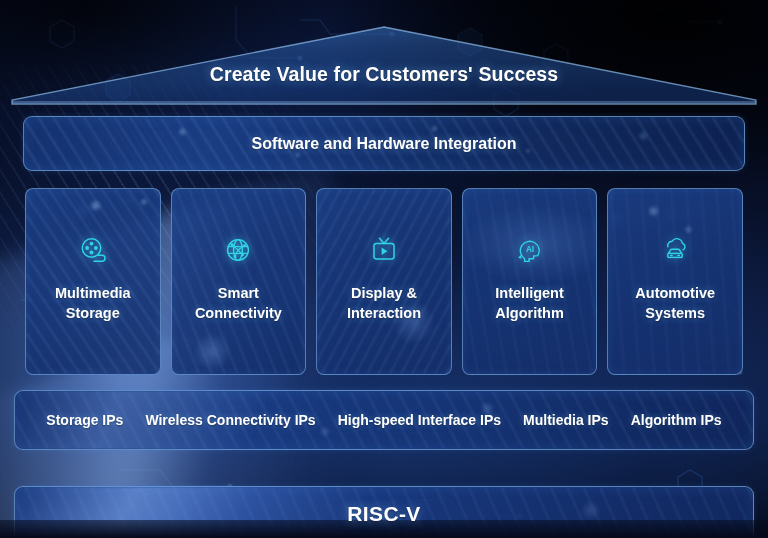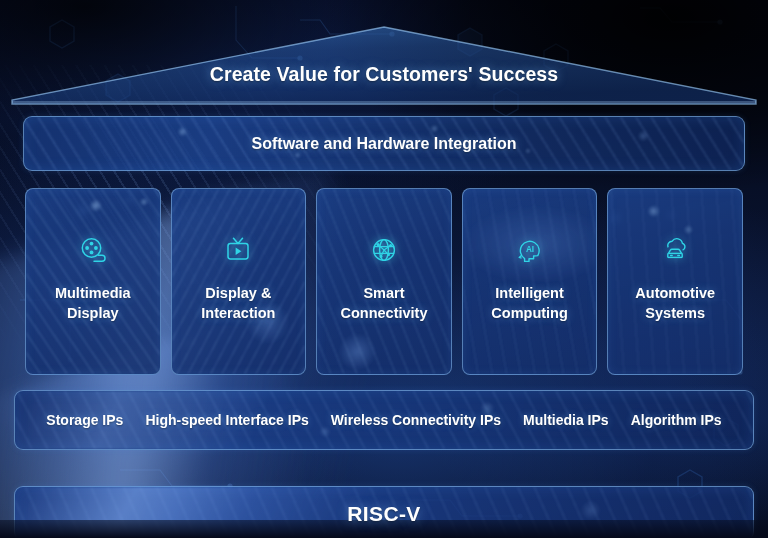--- a/index.html
+++ b/index.html
@@ -275,66 +275,66 @@
         <svg width="30" height="30" viewBox="0 0 30 30" fill="none" stroke="#2fd4e6" stroke-width="1.5">
           <circle cx="13.5" cy="13" r="9.2"></circle>
           <circle cx="13.5" cy="8.6" r="1.9" fill="#2fd4e6" stroke="none"></circle>
           <circle cx="17.9" cy="13" r="1.9" fill="#2fd4e6" stroke="none"></circle>
           <circle cx="9.1" cy="13" r="1.9" fill="#2fd4e6" stroke="none"></circle>
           <circle cx="13.5" cy="17.4" r="1.9" fill="#2fd4e6" stroke="none"></circle>
           <path d="M20.2 20.2 L24 20.2 A3 3 0 0 1 24 26.2 L16 26.2" stroke-linecap="round"></path>
         </svg>
       </div>
       <div class="p-label">Multimedia
-Display</div>
-    </div>
-
-    <div class="pillar">
-      <div class="ptex" style="background:repeating-linear-gradient(118deg, rgba(160,205,255,.13) 0px, rgba(160,205,255,.13) 2px, rgba(0,0,0,0) 2px, rgba(0,0,0,0) 10px), radial-gradient(circle 30px at 72% 72%, rgba(130,175,245,.30), transparent 74%); filter:blur(1px);"></div>
-      <div class="p-icon">
-        <svg width="30" height="30" viewBox="0 0 30 30" fill="none" stroke="#2fd4e6" stroke-width="1.5">
-          <path d="M10.5 3.2 L15 8.4 M19.5 3.2 L15 8.4" stroke-linecap="round"></path>
-          <rect x="5" y="8.6" width="20" height="15.4" rx="2.4"></rect>
-          <path d="M12.6 12.6 L18.4 16.3 L12.6 20 Z" fill="#2fd4e6" stroke="none"></path>
-        </svg>
-      </div>
-      <div class="p-label">Display &amp;
-Interaction</div>
+Storage</div>
     </div>
 
     <div class="pillar">
       <div class="ptex" style="background:repeating-linear-gradient(68deg, rgba(160,205,255,.12) 0px, rgba(160,205,255,.12) 2px, rgba(0,0,0,0) 2px, rgba(0,0,0,0) 12px), radial-gradient(circle 26px at 30% 88%, rgba(140,185,250,.34), transparent 74%); filter:blur(1px);"></div>
       <div class="p-icon">
         <svg width="30" height="30" viewBox="0 0 30 30" fill="none" stroke="#2fd4e6" stroke-width="1.4">
           <circle cx="15" cy="15" r="10.4"></circle>
           <ellipse cx="15" cy="15" rx="4.4" ry="10.4"></ellipse>
           <path d="M4.8 11.6 H25.2 M4.8 18.4 H25.2"></path>
           <path d="M9 9.6 L15 15 L21.6 10.4 M15 15 L12 21.4 M15 15 L19.6 19.8" stroke-width="1.2"></path>
           <circle cx="9" cy="9.6" r="1.6" fill="#2fd4e6" stroke="none"></circle>
           <circle cx="21.6" cy="10.4" r="1.5" fill="#2fd4e6" stroke="none"></circle>
           <circle cx="12" cy="21.4" r="1.5" fill="#2fd4e6" stroke="none"></circle>
           <circle cx="19.6" cy="19.8" r="1.4" fill="#2fd4e6" stroke="none"></circle>
         </svg>
       </div>
       <div class="p-label">Smart
 Connectivity</div>
     </div>
 
+    <div class="pillar">
+      <div class="ptex" style="background:repeating-linear-gradient(118deg, rgba(160,205,255,.13) 0px, rgba(160,205,255,.13) 2px, rgba(0,0,0,0) 2px, rgba(0,0,0,0) 10px), radial-gradient(circle 30px at 72% 72%, rgba(130,175,245,.30), transparent 74%); filter:blur(1px);"></div>
+      <div class="p-icon">
+        <svg width="30" height="30" viewBox="0 0 30 30" fill="none" stroke="#2fd4e6" stroke-width="1.5">
+          <path d="M10.5 3.2 L15 8.4 M19.5 3.2 L15 8.4" stroke-linecap="round"></path>
+          <rect x="5" y="8.6" width="20" height="15.4" rx="2.4"></rect>
+          <path d="M12.6 12.6 L18.4 16.3 L12.6 20 Z" fill="#2fd4e6" stroke="none"></path>
+        </svg>
+      </div>
+      <div class="p-label">Display &amp;
+Interaction</div>
+    </div>
+
 
     <div class="pillar">
       <div class="ptex" style="background:radial-gradient(ellipse 80% 30% at 55% 30%, rgba(120,170,245,.26), transparent 72%), repeating-linear-gradient(80deg, rgba(160,205,255,.08) 0px, rgba(160,205,255,.08) 2px, rgba(0,0,0,0) 2px, rgba(0,0,0,0) 14px); filter:blur(1.2px);"></div>
       <div class="p-icon">
         <svg width="30" height="30" viewBox="0 0 30 30" fill="none" stroke="#2fd4e6" stroke-width="1.4">
           <path d="M22.8 20.6 A9.4 9.4 0 1 0 9.6 23.6 L9.6 26.4 L14 26.4 L14 23.8 L18.6 23.8 L18.6 21 Z
                    M6.6 20.2 L4.2 22.4 L6.6 23.2" stroke-linejoin="round"></path>
           <text x="15" y="17.4" font-family="Liberation Sans, sans-serif" font-size="8.2" font-weight="bold" fill="#2fd4e6" stroke="none" text-anchor="middle">AI</text>
         </svg>
       </div>
       <div class="p-label">Intelligent
-Computing</div>
+Algorithm</div>
     </div>
 
     <div class="pillar">
       <div class="ptex" style="background:radial-gradient(circle 9px at 34% 12%, rgba(175,215,255,.45), transparent 70%), radial-gradient(circle 7px at 60% 22%, rgba(175,215,255,.35), transparent 70%), repeating-linear-gradient(86deg, rgba(160,205,255,.07) 0px, rgba(160,205,255,.07) 2px, rgba(0,0,0,0) 2px, rgba(0,0,0,0) 15px); filter:blur(1.1px);"></div>
       <div class="p-icon">
         <svg width="30" height="30" viewBox="0 0 30 30" fill="none" stroke="#2fd4e6" stroke-width="1.4" stroke-linejoin="round">
           <path d="M8.2 12.4 A4.4 4.4 0 0 1 12.2 6.2 A5.6 5.6 0 0 1 22.4 8.4 A3.6 3.6 0 0 1 22.6 15.2"></path>
           <path d="M7.8 22.4 L7.8 19.6 A1.6 1.6 0 0 1 8.6 18.2 L10.4 15.2 A1.8 1.8 0 0 1 12 14.3 L18 14.3 A1.8 1.8 0 0 1 19.6 15.2 L21.4 18.2 A1.6 1.6 0 0 1 22.2 19.6 L22.2 22.4"></path>
           <line x1="8.6" y1="18.4" x2="21.4" y2="18.4"></line>
           <line x1="7.8" y1="22.4" x2="22.2" y2="22.4"></line>
@@ -345,22 +345,22 @@
       <div class="p-label">Automotive
 Systems</div>
     </div>
 
   </div>
 
   <div class="bar" id="ip-bar">
     <div class="tex"></div>
     <div id="ip-list">
       <span class="ip-item">Storage IPs</span>
+      <span class="ip-item">Wireless Connectivity IPs</span>
       <span class="ip-item">High-speed Interface IPs</span>
-      <span class="ip-item">Wireless Connectivity IPs</span>
       <span class="ip-item">Multiedia IPs</span>
       <span class="ip-item">Algorithm IPs</span>
     </div>
   </div>
 
   <div class="bar" id="riscv-bar">
     <div class="tex"></div>
     <div class="bar-label">RISC-V</div>
   </div>
 

